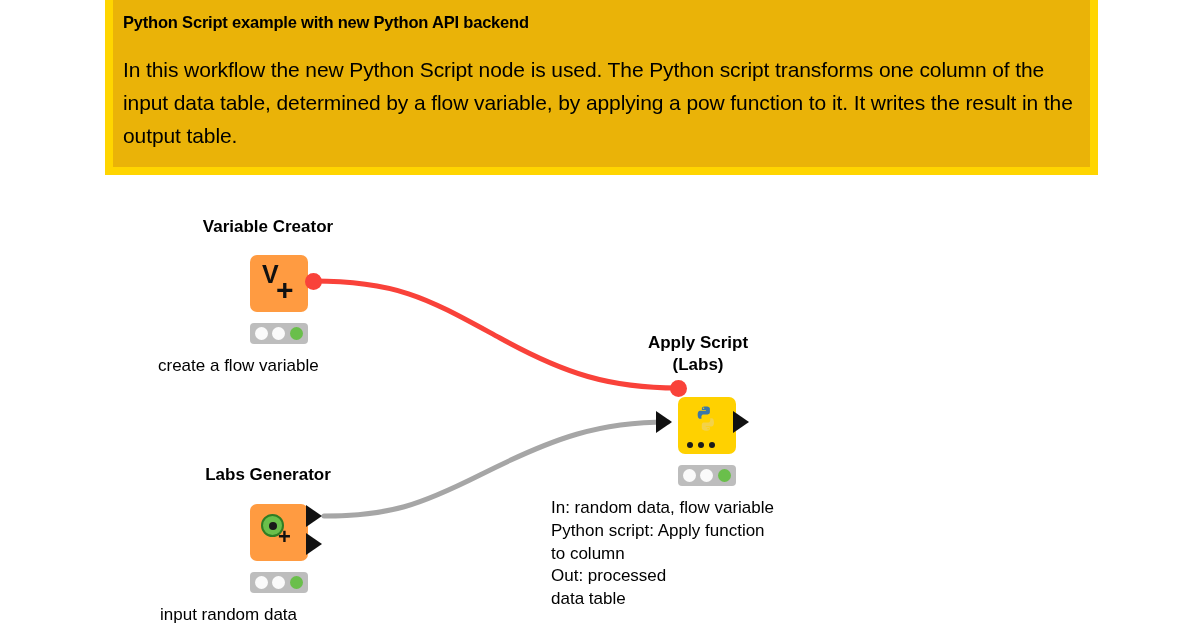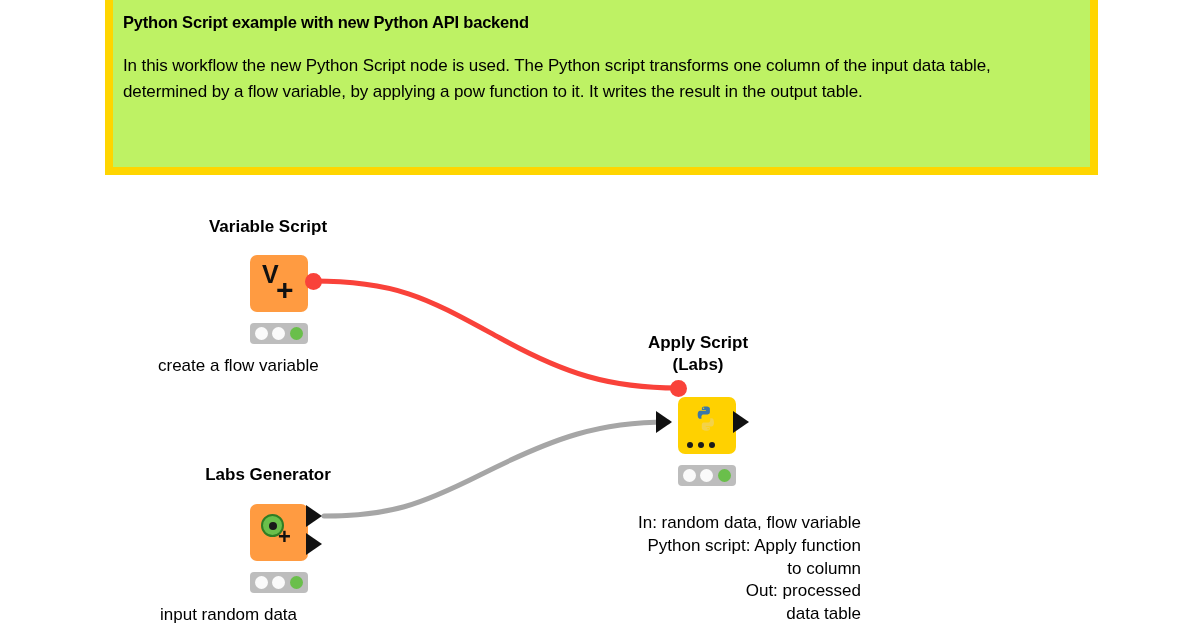--- a/index.html
+++ b/index.html
@@ -19,34 +19,34 @@
   
   .annotation {
     position: absolute;
     left: 105px;
     top: 0px;
     width: 993px;
     height: 175px;
     box-sizing: border-box;
     border: 8px solid #FFD500;
     border-top: none;
-    background: #bef264;
+    background: #eab308;
   }
   .annotation-inner {
     padding: 12px 14px 0 10px;
   }
   .annotation-title {
     font-size: 16.5px;
     font-weight: bold;
     line-height: 1.25;
     letter-spacing: -0.2px;
     margin: 0 0 20px 0;
   }
   .annotation-body {
-    font-size: 17px;
+    font-size: 21px;
     font-weight: normal;
     line-height: 1.58;
     margin: 0;
     letter-spacing: -0.1px;
   }
 
   
   .canvas {
     position: absolute;
     left: 0; top: 0;
@@ -186,46 +186,45 @@
   }
   .py-dots span {
     width: 6px; height: 6px;
     border-radius: 50%;
     background: #1a1a1a;
     display: block;
   }
 
   .desc-block {
     position: absolute;
-    text-align: right;
+    text-align: left;
     font-size: 17px;
     line-height: 1.34;
     white-space: pre-line;
-    margin-top: 15px;
   }
 </style>
 </head>
 <body>
 
 <div class="annotation">
   <div class="annotation-inner">
     <p class="annotation-title">Python Script example with new Python API backend</p>
     <p class="annotation-body">In this workflow the new Python Script node is used. The Python script transforms one column of the input data table, determined by a flow variable, by applying a pow function to it. It writes the result in the output table.</p>
   </div>
 </div>
 
 <div class="canvas">
 
   <svg class="edges" viewBox="0 0 1200 630" xmlns="http://www.w3.org/2000/svg">
     <path d="M 313 281 C 400 281, 430 300, 500 338 C 565 374, 610 388, 678 388" fill="none" stroke="#F9423A" stroke-width="5" stroke-linecap="round"></path>
     <path d="M 324 516 C 390 516, 420 505, 480 475 C 555 437, 600 422, 668 422" fill="none" stroke="#A6A6A6" stroke-width="5" stroke-linecap="round"></path>
   </svg>
 
   <div class="node">
-    <div class="node-title" style="left:168px; top:216px; width:200px;">Variable Script</div>
+    <div class="node-title" style="left:168px; top:216px; width:200px;">Variable Creator</div>
 
     <div class="node-body orange" style="left:250px; top:255px;">
       <div class="vc-icon">
         <span class="vc-v">V</span>
         <span class="vc-plus">+</span>
       </div>
     </div>
 
     <div class="port-circle" style="left:305px; top:273px;"></div>
 

